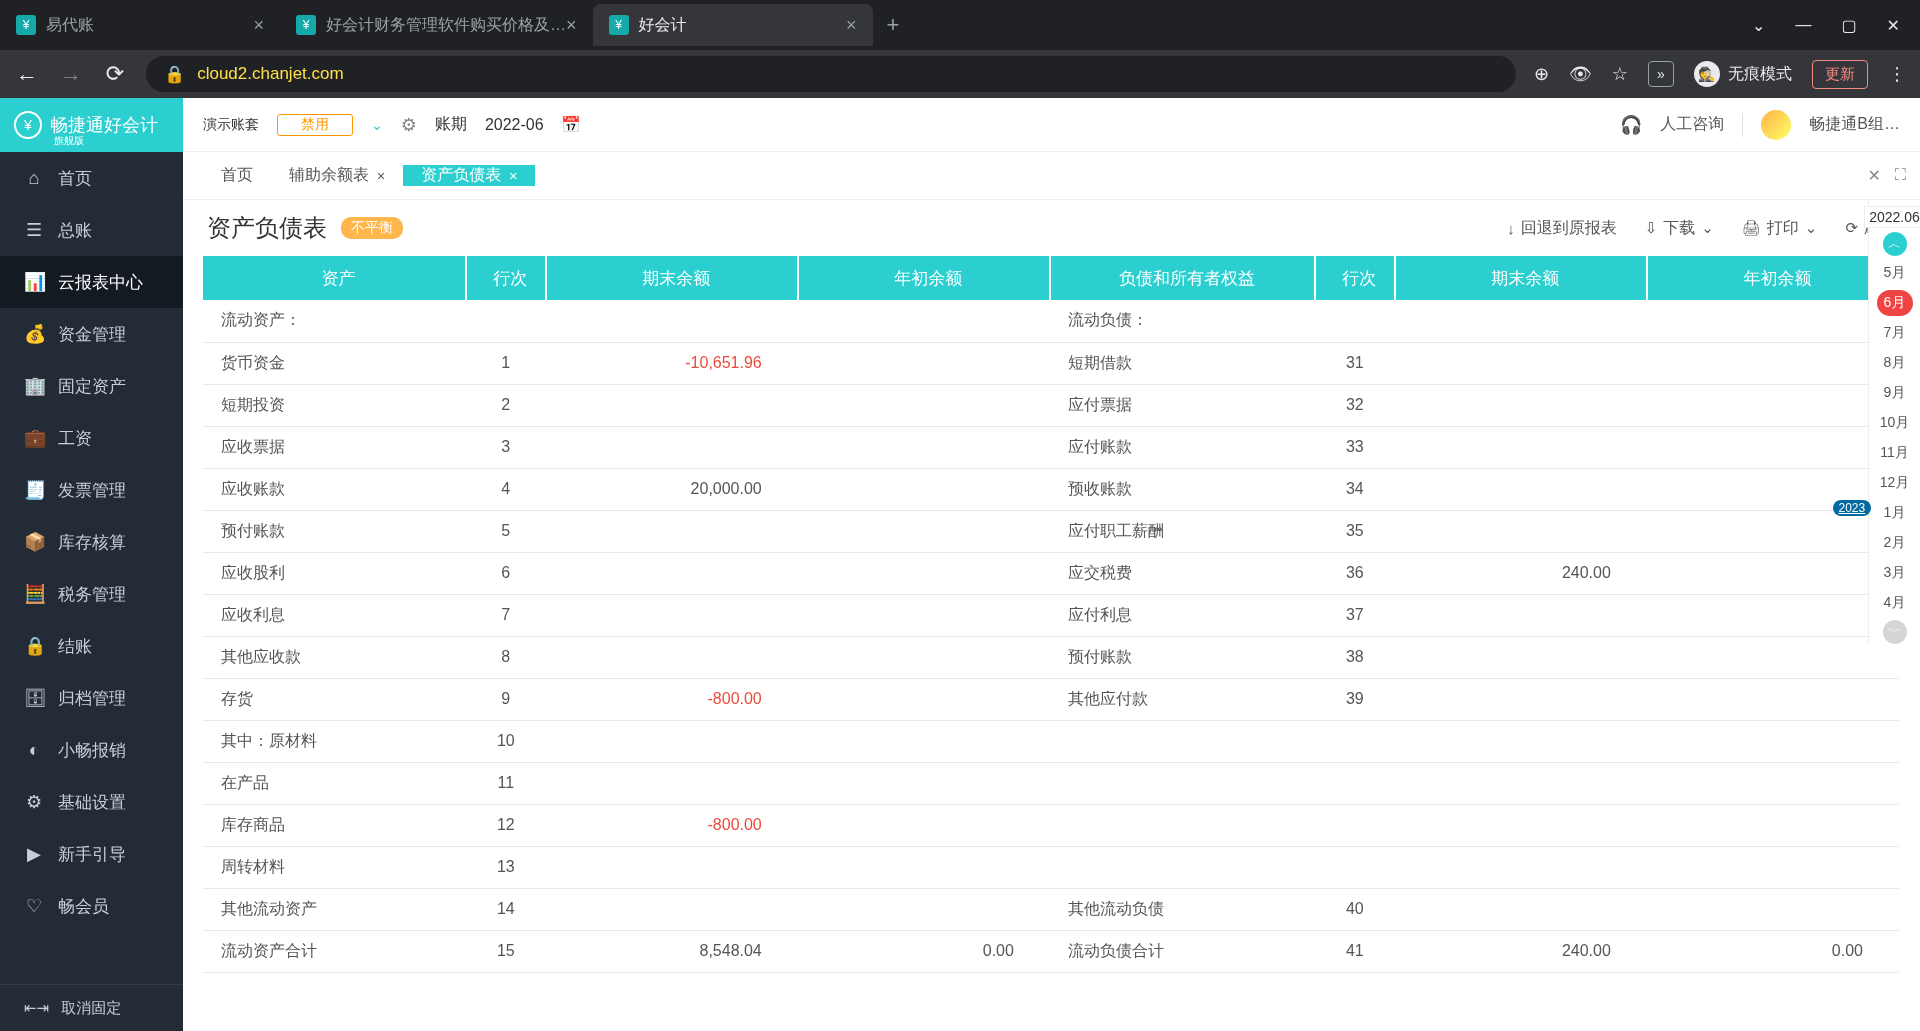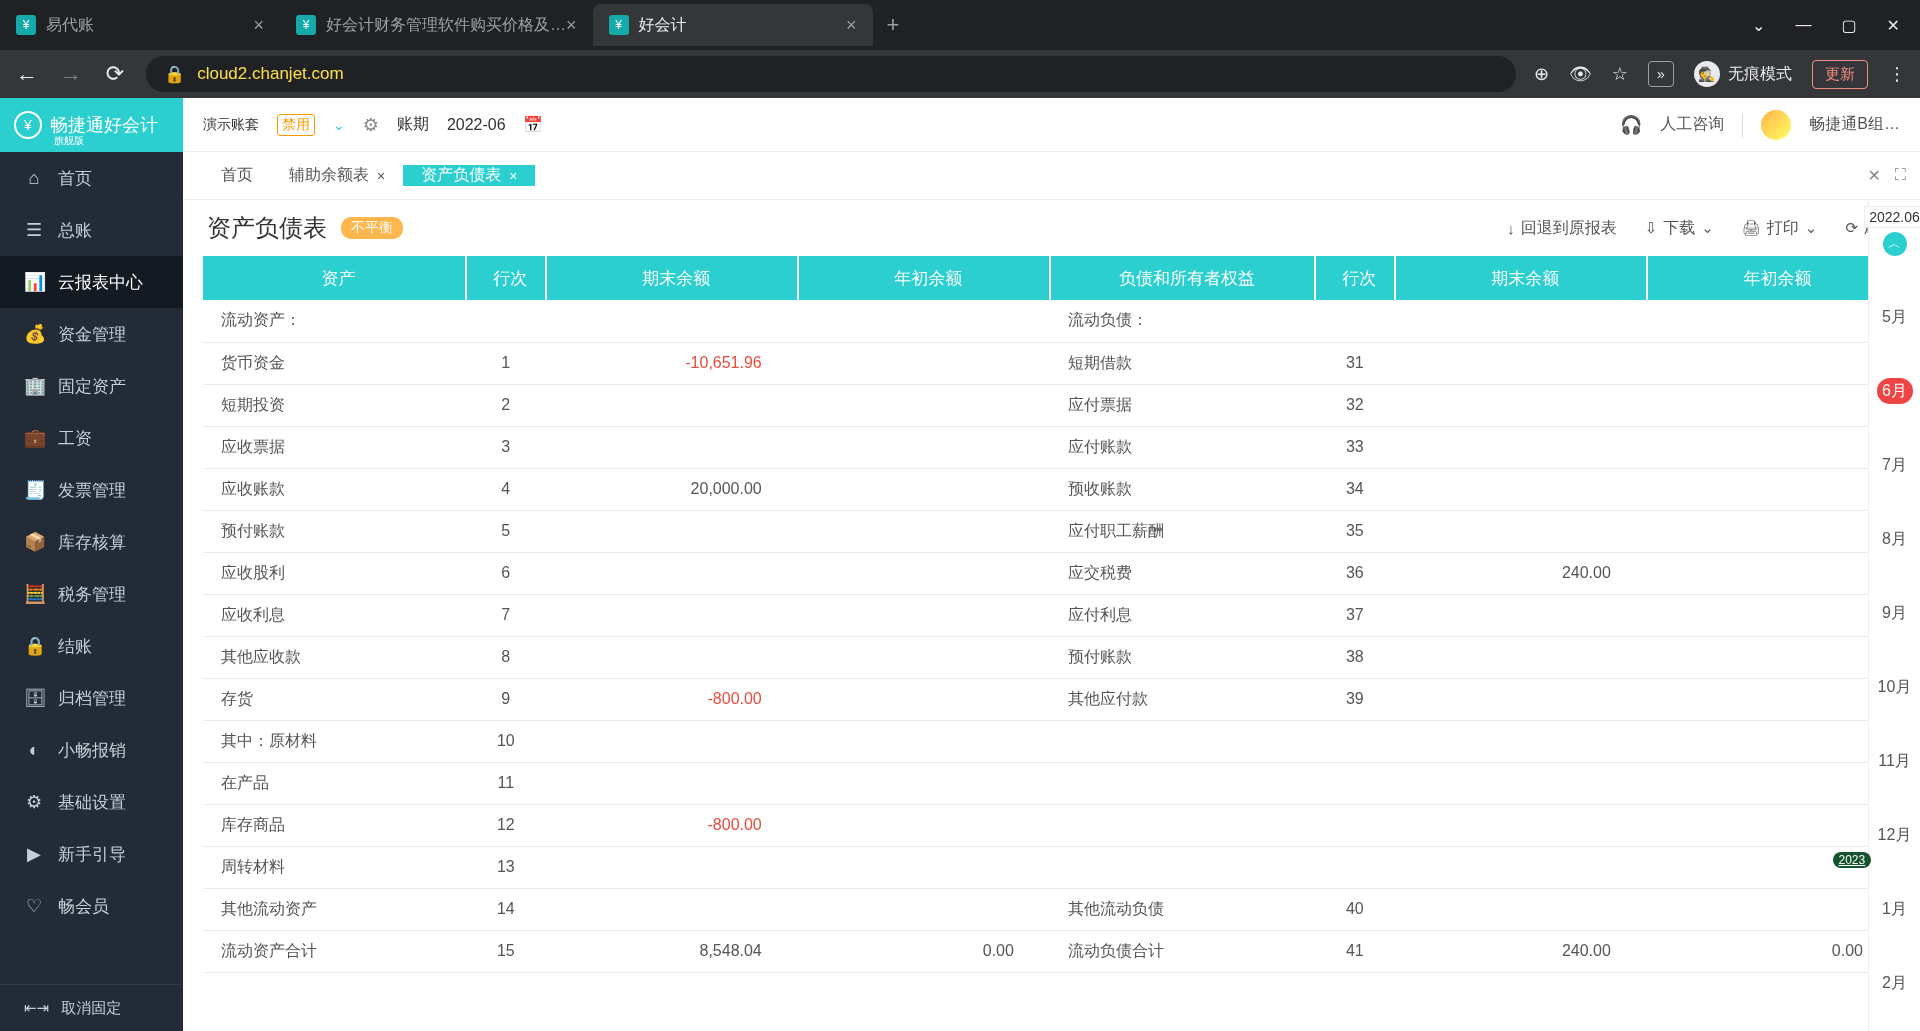--- a/index.html
+++ b/index.html
@@ -38,21 +38,21 @@
 .side-item { height: 52px; display: flex; align-items: center; padding-left: 24px; gap: 14px; cursor: pointer; }
 .side-item.active { background: #141a22; color: #fff; }
 .side-item .ico { width: 20px; text-align: center; font-size: 18px; }
 .side-footer { margin-top: auto; border-top: 1px solid #333d48; }
 .side-footer .ftr { height: 46px; display: flex; align-items: center; padding-left: 24px; gap: 12px; font-size: 15px; }
 
 
 .main { flex: 1; display: flex; flex-direction: column; position: relative; }
 .topbar { height: 54px; border-bottom: 1px solid #eee; display: flex; align-items: center; padding: 0 20px; gap: 18px; }
 .acct-name { font-size: 14px; color: #333; }
-.disable-chip { border: 1px solid #ff9800; color: #ff9800; font-size: 14px; padding: 1px 4px; border-radius: 3px; }
+.disable-chip { border: 1px solid #ff9800; color: #ff9800; font-size: 14px; padding: 1px 23px; border-radius: 3px; }
 .chev { color: #2ccfcf; font-size: 14px; }
 .gear { color: #888; font-size: 18px; }
 .period-lbl { color: #333; font-size: 16px; }
 .period-val { color: #333; font-size: 16px; }
 .cal-ico { color: #2ccfcf; font-size: 16px; }
 .top-right { margin-left: auto; display: flex; align-items: center; gap: 18px; font-size: 16px; color: #555; }
 .svc-ico { font-size: 18px; }
 .avatar { width: 30px; height: 30px; background: linear-gradient(135deg,#ffb347,#ff6); border-radius: 50%; }
 .divider-v { width:1px;height:24px;background:#ddd; }
 
@@ -89,23 +89,23 @@
 .col-line2 { width: 74px; }
 .col-amt3 { width: 234px; }
 .col-amt4 { width: 234px; }
 .arrow-right-edge { position:absolute; right: 4px; top: 8px; background:#fff; border:1px solid #ddd; width:22px;height:28px;display:flex;align-items:center;justify-content:center;color:#999;font-size:14px; }
 
 
 .monthstrip { position: absolute; right: 0; top: 102px; width: 52px; background: #fff; border-left: 1px solid #eee; display: flex; flex-direction: column; align-items: center; padding-top: 6px; font-size: 14px; gap: 4px; }
 .year-chip { background: #fff; color: #333; font-size: 14px; padding: 2px 4px; border:1px solid #eee; }
 .ms-arrow { width: 24px; height: 24px; background: #2ccfcf; color: #fff; border-radius: 50%; display: flex; align-items: center; justify-content: center; font-size: 13px; }
 .ms-arrow.down { background: #d6d6d6; }
-.ms-month { width: 36px; height: 26px; display: flex; align-items: center; justify-content: center; color: #555; border-radius: 13px; font-size: 16px; cursor:pointer;margin-top:44px; }
+.ms-month { width: 36px; height: 26px; display: flex; align-items: center; justify-content: center; color: #555; border-radius: 13px; font-size: 14px; cursor:pointer; }
 .ms-month.active { background: #ef4444; color: #fff; }
-.badge2023 { position: absolute; left: -44px; background: #14532d; color: #fff; font-size: 12px; padding: 1px 6px; border-radius: 8px; text-decoration: underline; }
+.badge2023 { position: absolute; left: -44px; background: #0369a1; color: #fff; font-size: 12px; padding: 1px 6px; border-radius: 8px; text-decoration: underline; }
 </style>
 </head>
 <body>
 
 <div class="browser-top">
   <div class="tabs-row" id="browser-tabs">
       <div class="tab">
         <span class="favicon">¥</span>
         <span>易代账</span>
         <span class="close">×</span>

